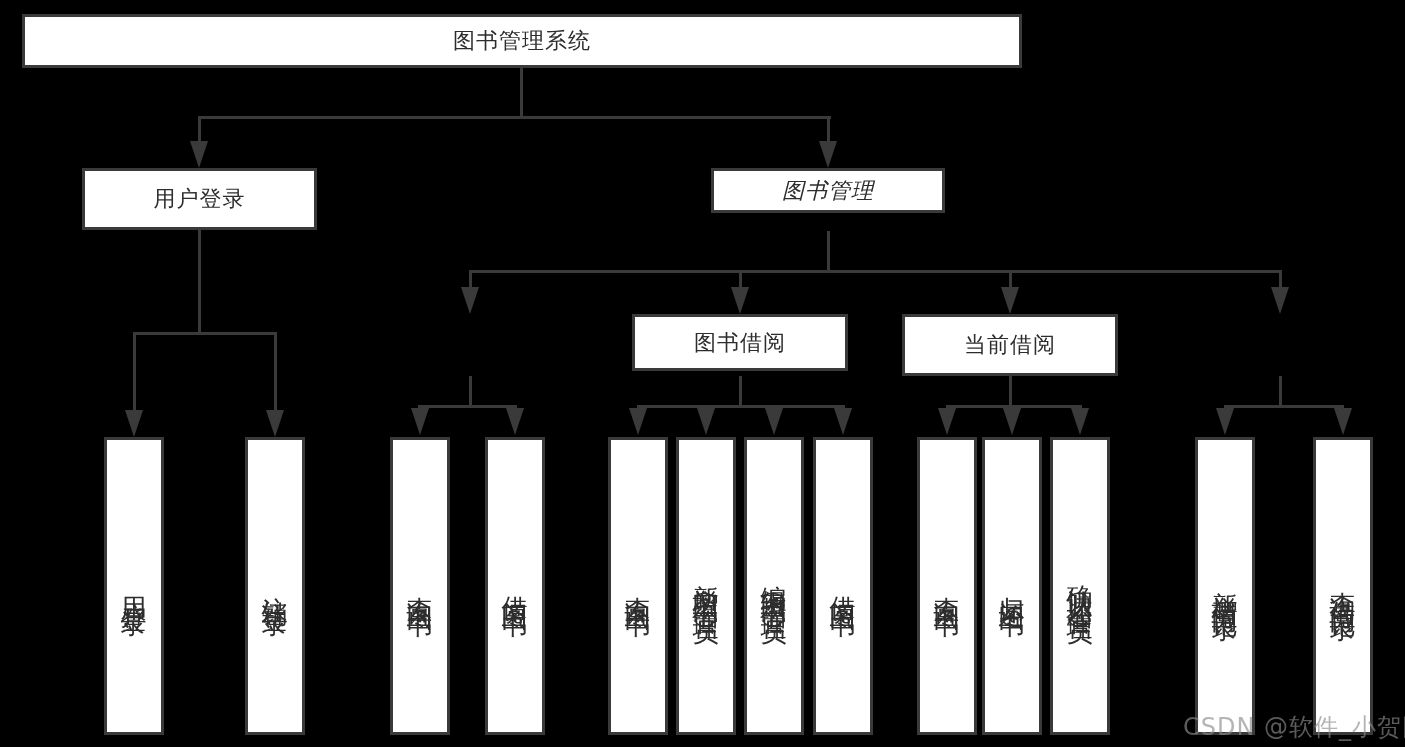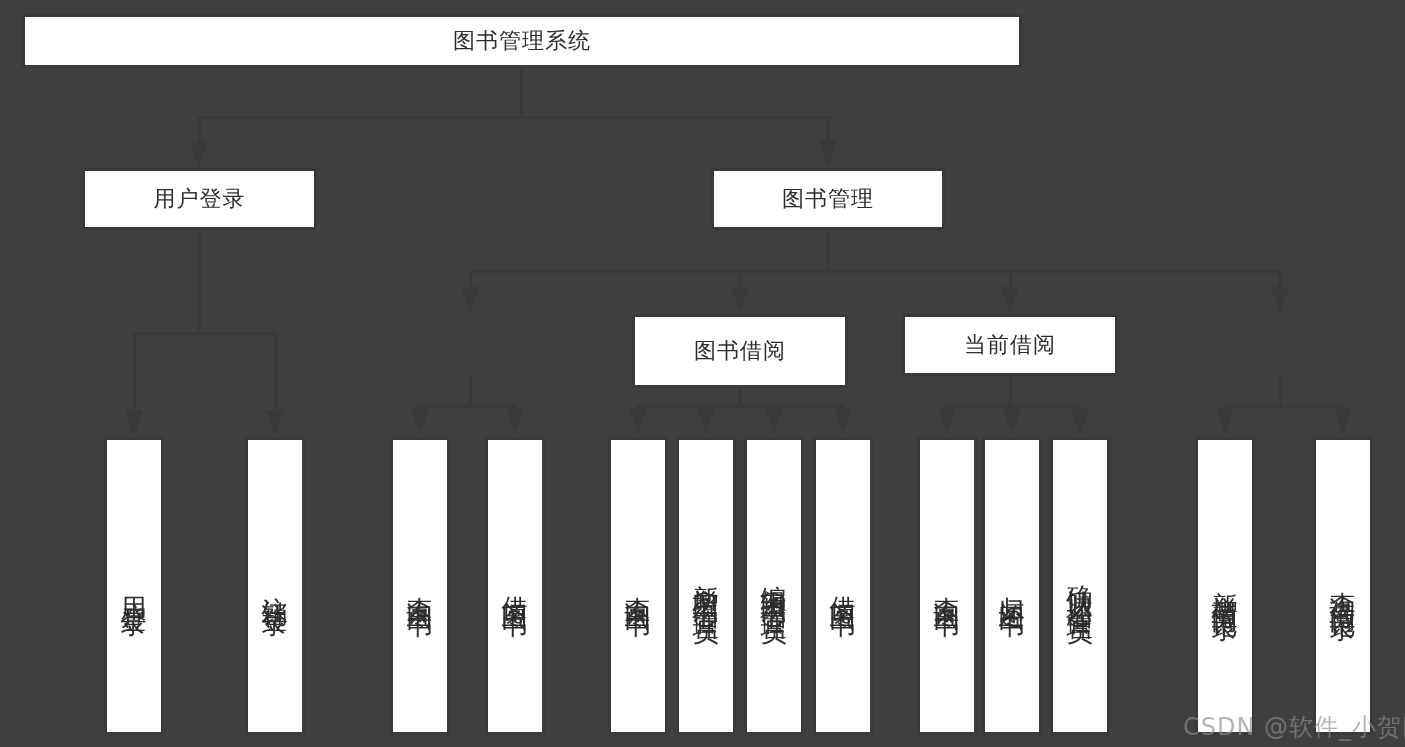--- a/index.html
+++ b/index.html
@@ -1,20 +1,20 @@
 <!DOCTYPE html>
 <html><head>
 <meta charset="utf-8">
 <style>
   html, body { margin: 0; padding: 0; background: #ffffff; }
   .stage {
     position: relative;
     width: 1405px;
     height: 747px;
-    background: #404040;
+    background: #000000;
     font-family: "DejaVu Sans", "Liberation Sans", sans-serif;
     overflow: hidden;
   }
   .stage * { box-sizing: border-box; }
   .hbox {
     position: absolute;
     border: 3px solid #3a3a3a;
     background: #ffffff;
     display: flex;
     align-items: center;
@@ -82,21 +82,21 @@
   <div class="line" style="left:520px; top:68px; width:3px; height:50px;"></div>
   <div class="line" style="left:198px; top:116px; width:633px; height:3px;"></div>
   <div class="line" style="left:198px; top:116px; width:3px; height:27px;"></div>
   <div class="line" style="left:827px; top:116px; width:3px; height:27px;"></div>
   <div class="arrow" style="left:190px; top:141px;"></div>
   <div class="arrow" style="left:819px; top:141px;"></div>
 
   <div class="hbox" style="left:82px; top:168px; width:235px; height:62px;">
     <span>用户登录</span>
   </div>
-  <div class="hbox" style="left:711px; top:168px; width:234px; height:62px;">
+  <div class="hbox" style="left:711px; top:168px; width:234px; height:45px;font-style:italic;">
     <span>图书管理</span>
   </div>
 
   <div class="line" style="left:198px; top:230px; width:3px; height:104px;"></div>
   <div class="line" style="left:133px; top:332px; width:144px; height:3px;"></div>
   <div class="line" style="left:133px; top:332px; width:3px; height:78px;"></div>
   <div class="line" style="left:274px; top:332px; width:3px; height:78px;"></div>
   <div class="arrow" style="left:125px; top:410px;"></div>
   <div class="arrow" style="left:266px; top:410px;"></div>
 
@@ -104,21 +104,21 @@
   <div class="line" style="left:469px; top:270px; width:813px; height:3px;"></div>
   <div class="line" style="left:469px; top:270px; width:3px; height:19px;"></div>
   <div class="line" style="left:739px; top:270px; width:3px; height:19px;"></div>
   <div class="line" style="left:1009px; top:270px; width:3px; height:19px;"></div>
   <div class="line" style="left:1279px; top:270px; width:3px; height:19px;"></div>
   <div class="arrow" style="left:461px; top:287px;"></div>
   <div class="arrow" style="left:731px; top:287px;"></div>
   <div class="arrow" style="left:1001px; top:287px;"></div>
   <div class="arrow" style="left:1271px; top:287px;"></div>
 
-  <div class="hbox" style="left:632px; top:314px; width:216px; height:74px;">
+  <div class="hbox" style="left:632px; top:314px; width:216px; height:57px;">
     <span>图书借阅</span>
   </div>
   <div class="hbox" style="left:902px; top:314px; width:216px; height:62px;justify-content:center;">
     <span>当前借阅</span>
   </div>
 
   <div class="line" style="left:469px; top:376px; width:3px; height:31px;"></div>
   <div class="line" style="left:418px; top:405px; width:99px; height:3px;"></div>
   <div class="arrow" style="left:411px; top:408px;"></div>
   <div class="arrow" style="left:506px; top:408px;"></div>

